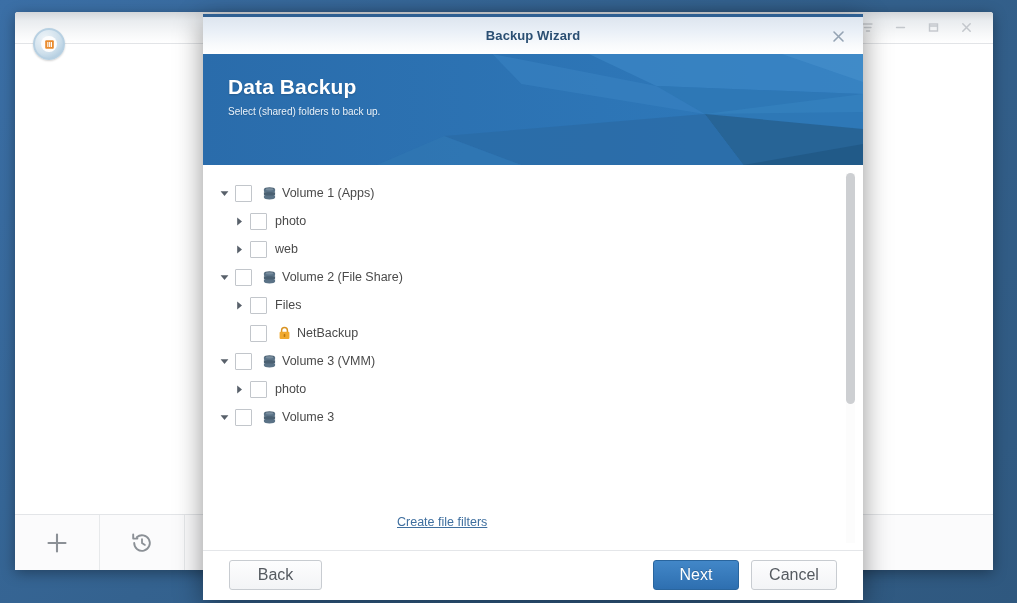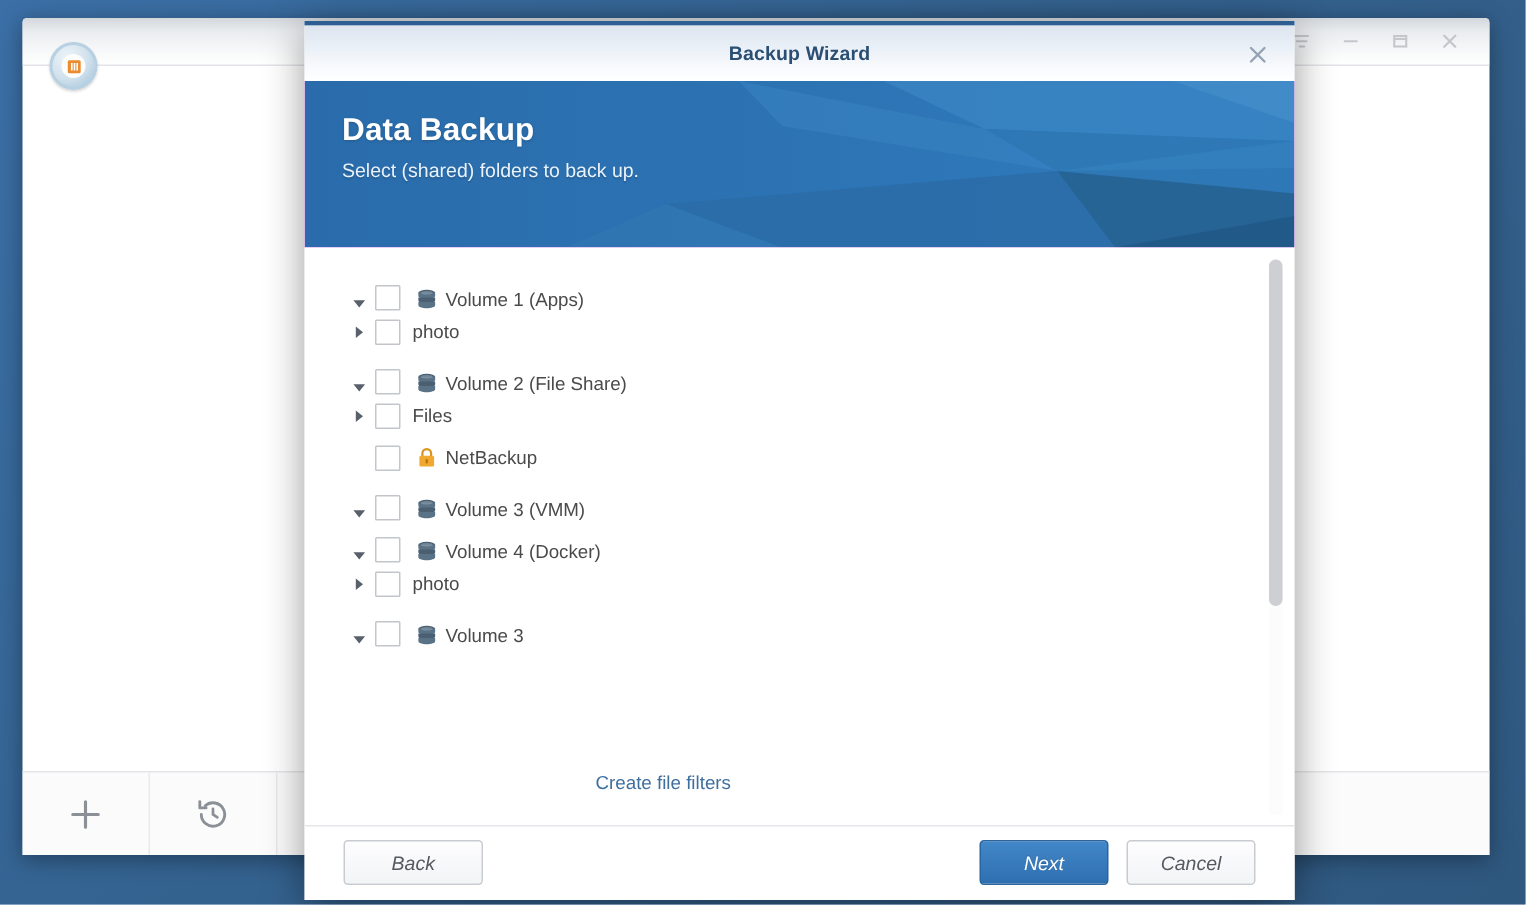--- a/index.html
+++ b/index.html
@@ -83,21 +83,21 @@
     position:relative;height:111px;overflow:hidden;
     background:#d946ef;
   }
   #banner svg{position:absolute;inset:0;width:100%;height:100%;display:block;}
   #banner .txt{position:absolute;left:25px;top:21px;z-index:2;}
   #banner h1{
     margin:0;font-size:21px;font-weight:bold;color:#ffffff;letter-spacing:.1px;
     text-shadow:0 1px 2px rgba(0,0,0,.18);
   }
   #banner p{
-    margin:7px 0 0 0;font-size:13px;color:#eaf2fa;font-weight:normal;
+    margin:7px 0 0 0;font-size:10px;color:#eaf2fa;font-weight:normal;
     text-shadow:0 1px 1px rgba(0,0,0,.15);
     text-align:right;
   }
   
   #body-area{position:relative;height:386px;background:#ffffff;}
   #tree{
     position:absolute;left:0;top:0;right:0;bottom:0;
     padding:14px 0 0 0;overflow:hidden;
   }
   .row{
@@ -106,25 +106,25 @@
   .arrow{width:22px;display:flex;align-items:center;justify-content:center;flex:0 0 auto;}
   .arrow svg{display:block;}
   .arrow.blank{visibility:hidden;}
   .cb{
     width:15px;height:15px;flex:0 0 auto;border:1px solid #c2c6cb;background:#fff;
     border-radius:1px;margin-right:8px;
   }
   .icon{width:18px;flex:0 0 auto;display:flex;align-items:center;justify-content:center;margin-right:4px;}
   .icon svg{display:block;}
   .label{white-space:nowrap;}
-  .row.lvl1{padding-left:25px;align-items:flex-end;}
+  .row.lvl1{padding-left:10px;}
   .row.lvl2{}
   #createfilters{
     position:absolute;left:194px;bottom:22px;font-size:12.5px;color:#3f6f9f;
-    cursor:pointer;
+    text-decoration:underline;cursor:pointer;
   }
   
   #sb-track{
     position:absolute;right:8px;top:8px;bottom:8px;width:9px;background:#fcfcfc;
   }
   #sb-thumb{
     position:absolute;right:8px;top:8px;width:9px;height:231px;border-radius:5px;
     background:#cdcfd2;
   }
   
@@ -134,26 +134,25 @@
     box-shadow:0 2px 7px rgba(0,0,0,.11);
   }
   #tip-body{padding:15px 18px 16px 22px;position:relative;}
   #tip-h{font-size:12.5px;font-weight:bold;color:#3d3d3d;margin:0 0 9px 0;}
   
   #footer{
     position:absolute;left:0;bottom:0;width:100%;height:49px;background:#ffffff;
     border-top:1px solid #e4e6e9;
   }
   .btn{
-    position:absolute;top:9px;height:28px;border-radius:3px;font-size:13px;
+    position:absolute;top:9px;height:28px;border-radius:3px;font-size:16px;
     display:flex;align-items:center;justify-content:center;cursor:pointer;
     border:1px solid #c8ccd1;
     background:linear-gradient(to bottom,#fdfdfe 0%,#f3f4f6 100%);
     color:#555a60;
-    font-style:italic;
   }
   #btn-back{left:26px;width:91px;}
   #btn-cancel{right:26px;width:84px;}
   #btn-next{
     right:124px;width:84px;border:1px solid #29659e;color:#ffffff;
     background:linear-gradient(to bottom,#4287c8 0%,#2e6fb0 100%);
     text-shadow:0 -1px 0 rgba(0,0,0,.18);
   }
 </style>
 </head>
@@ -272,20 +271,29 @@
         </div>
         <div class="row lvl2">
           <span class="arrow">
             <svg width="9" height="9" viewBox="0 0 9 9">
               <path d="M2.2 0.6v7.8L7 4.5z" fill="#58606a"></path>
             </svg>
           </span>
           <span class="cb"></span>
           <span class="label">photo</span>
         </div>
+        <div class="row lvl2">
+          <span class="arrow">
+            <svg width="9" height="9" viewBox="0 0 9 9">
+              <path d="M2.2 0.6v7.8L7 4.5z" fill="#58606a"></path>
+            </svg>
+          </span>
+          <span class="cb"></span>
+          <span class="label">web</span>
+        </div>
         <div class="row lvl1">
           <span class="arrow">
             <svg width="9" height="9" viewBox="0 0 9 9">
               <path d="M0.6 2.2h7.8L4.5 7z" fill="#58606a"></path>
             </svg>
           </span>
           <span class="cb"></span>
           <span class="icon">
             <svg width="15" height="15" viewBox="0 0 15 15">
               <ellipse cx="7.5" cy="3.2" rx="5.6" ry="2" fill="#4a6072"></ellipse>
@@ -329,63 +337,45 @@
             <svg width="15" height="15" viewBox="0 0 15 15">
               <ellipse cx="7.5" cy="3.2" rx="5.6" ry="2" fill="#4a6072"></ellipse>
               <path d="M1.9 3.2v2.1c0 1.1 2.5 2 5.6 2s5.6-.9 5.6-2V3.2z" fill="#5a7286"></path>
               <path d="M1.9 6.3v2.1c0 1.1 2.5 2 5.6 2s5.6-.9 5.6-2V6.3z" fill="#4a6072"></path>
               <path d="M1.9 9.4v2.1c0 1.1 2.5 2 5.6 2s5.6-.9 5.6-2V9.4z" fill="#5a7286"></path>
               <ellipse cx="7.5" cy="3.2" rx="4" ry="1.2" fill="#93a6b4" opacity=".55"></ellipse>
             </svg>
           </span>
           <span class="label">Volume 3 (VMM)</span>
         </div>
+        <div class="row lvl2">
+          <span class="arrow">
+            <svg width="9" height="9" viewBox="0 0 9 9">
+              <path d="M2.2 0.6v7.8L7 4.5z" fill="#58606a"></path>
+            </svg>
+          </span>
+          <span class="cb"></span>
+          <span class="label">photo</span>
+        </div>
         <div class="row lvl1">
           <span class="arrow">
             <svg width="9" height="9" viewBox="0 0 9 9">
               <path d="M0.6 2.2h7.8L4.5 7z" fill="#58606a"></path>
             </svg>
           </span>
           <span class="cb"></span>
           <span class="icon">
             <svg width="15" height="15" viewBox="0 0 15 15">
               <ellipse cx="7.5" cy="3.2" rx="5.6" ry="2" fill="#4a6072"></ellipse>
               <path d="M1.9 3.2v2.1c0 1.1 2.5 2 5.6 2s5.6-.9 5.6-2V3.2z" fill="#5a7286"></path>
               <path d="M1.9 6.3v2.1c0 1.1 2.5 2 5.6 2s5.6-.9 5.6-2V6.3z" fill="#4a6072"></path>
               <path d="M1.9 9.4v2.1c0 1.1 2.5 2 5.6 2s5.6-.9 5.6-2V9.4z" fill="#5a7286"></path>
               <ellipse cx="7.5" cy="3.2" rx="4" ry="1.2" fill="#93a6b4" opacity=".55"></ellipse>
             </svg>
           </span>
-          <span class="label">Volume 4 (Docker)</span>
-        </div>
-        <div class="row lvl2">
-          <span class="arrow">
-            <svg width="9" height="9" viewBox="0 0 9 9">
-              <path d="M2.2 0.6v7.8L7 4.5z" fill="#58606a"></path>
-            </svg>
-          </span>
-          <span class="cb"></span>
-          <span class="label">photo</span>
-        </div>
-        <div class="row lvl1">
-          <span class="arrow">
-            <svg width="9" height="9" viewBox="0 0 9 9">
-              <path d="M0.6 2.2h7.8L4.5 7z" fill="#58606a"></path>
-            </svg>
-          </span>
-          <span class="cb"></span>
-          <span class="icon">
-            <svg width="15" height="15" viewBox="0 0 15 15">
-              <ellipse cx="7.5" cy="3.2" rx="5.6" ry="2" fill="#4a6072"></ellipse>
-              <path d="M1.9 3.2v2.1c0 1.1 2.5 2 5.6 2s5.6-.9 5.6-2V3.2z" fill="#5a7286"></path>
-              <path d="M1.9 6.3v2.1c0 1.1 2.5 2 5.6 2s5.6-.9 5.6-2V6.3z" fill="#4a6072"></path>
-              <path d="M1.9 9.4v2.1c0 1.1 2.5 2 5.6 2s5.6-.9 5.6-2V9.4z" fill="#5a7286"></path>
-              <ellipse cx="7.5" cy="3.2" rx="4" ry="1.2" fill="#93a6b4" opacity=".55"></ellipse>
-            </svg>
-          </span>
           <span class="label">Volume 3</span>
         </div>
       </div>
 
     <div id="sb-track"></div>
     <div id="sb-thumb"></div>
 
     <div id="createfilters">Create file filters</div>
 
     <div id="tip">

